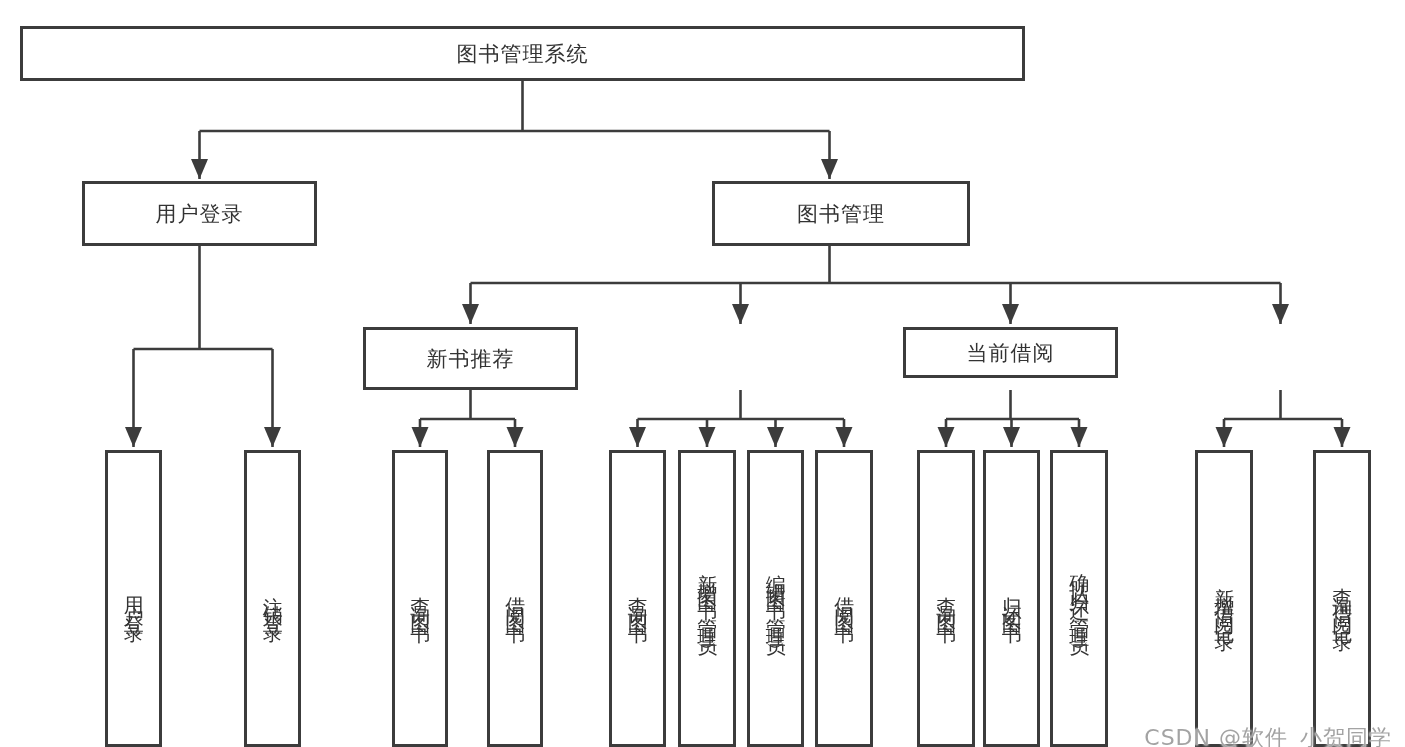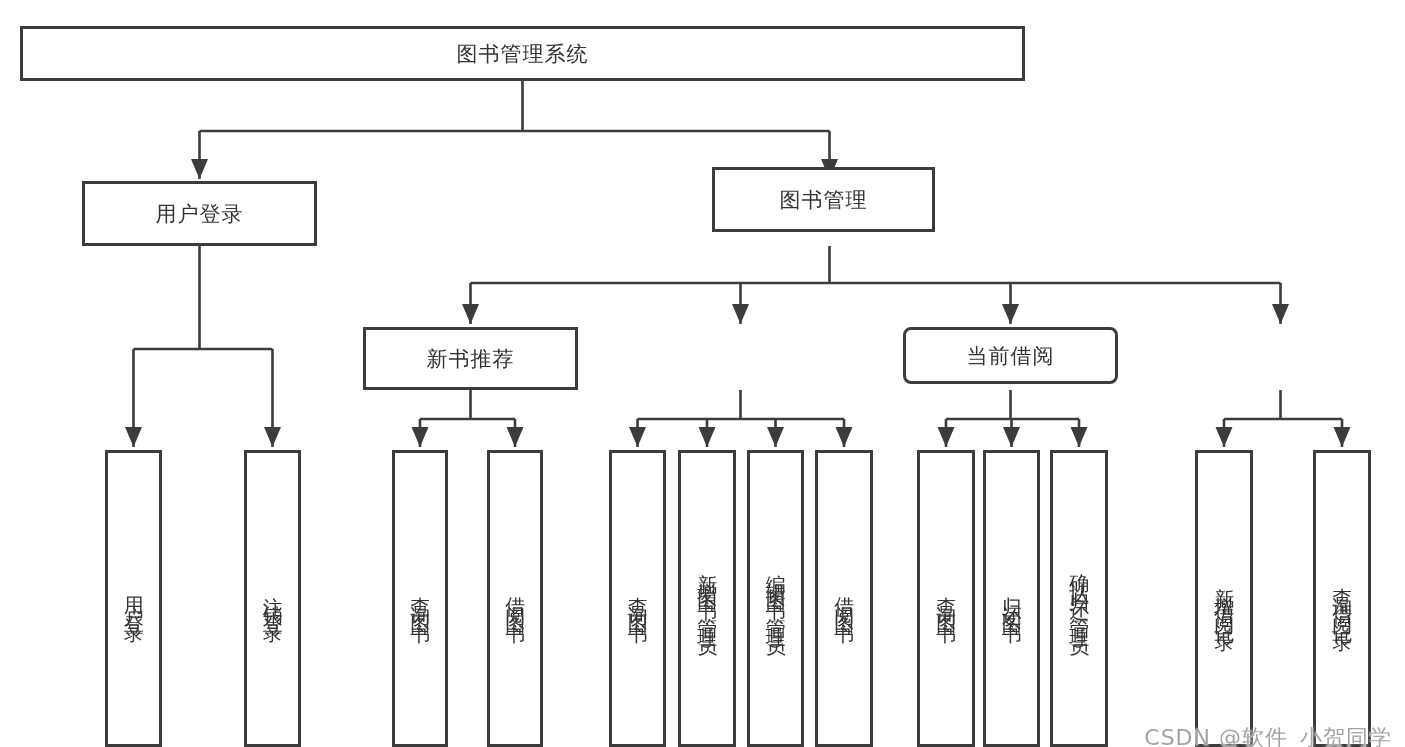--- a/index.html
+++ b/index.html
@@ -45,24 +45,24 @@
   .vnode .vlabel {
     writing-mode: vertical-rl;
     font-size: 20px;
     line-height: 1.08;
     letter-spacing: 9px;
     color: var(--text);
   }
   
   .n-root   { left: 20px;   top: 13px;  width: 1005px; height: 55px; }
   .n-login  { left: 82px;   top: 168px; width: 235px;  height: 65px; }
-  .n-mgmt   { left: 712px;  top: 154px; width: 223px;  height: 65px; }
+  .n-mgmt   { left: 712px;  top: 168px; width: 258px;  height: 65px; }
   .n-rec    { left: 363px;  top: 314px; width: 215px;  height: 63px; }
   .n-borrow { left: 633px;  top: 314px; width: 215px;  height: 63px; }
-  .n-cur    { left: 903px;  top: 314px; width: 215px;  height: 57px; border-radius: 8px; }
+  .n-cur    { left: 903px;  top: 314px; width: 215px;  height: 51px; }
   .n-recs   { left: 1173px; top: 314px; width: 215px;  height: 63px; }
   
   .vnode { top: 437px; height: 297px; }
   .v-a1 { left: 105px;  width: 57px; }
   .v-a2 { left: 244px;  width: 57px; }
   .v-b1 { left: 392px;  width: 56px; }
   .v-b2 { left: 487px;  width: 56px; }
   .v-c1 { left: 609px;  width: 57px; }
   .v-c2 { left: 678px;  width: 58px; }
   .v-c3 { left: 747px;  width: 57px; }

